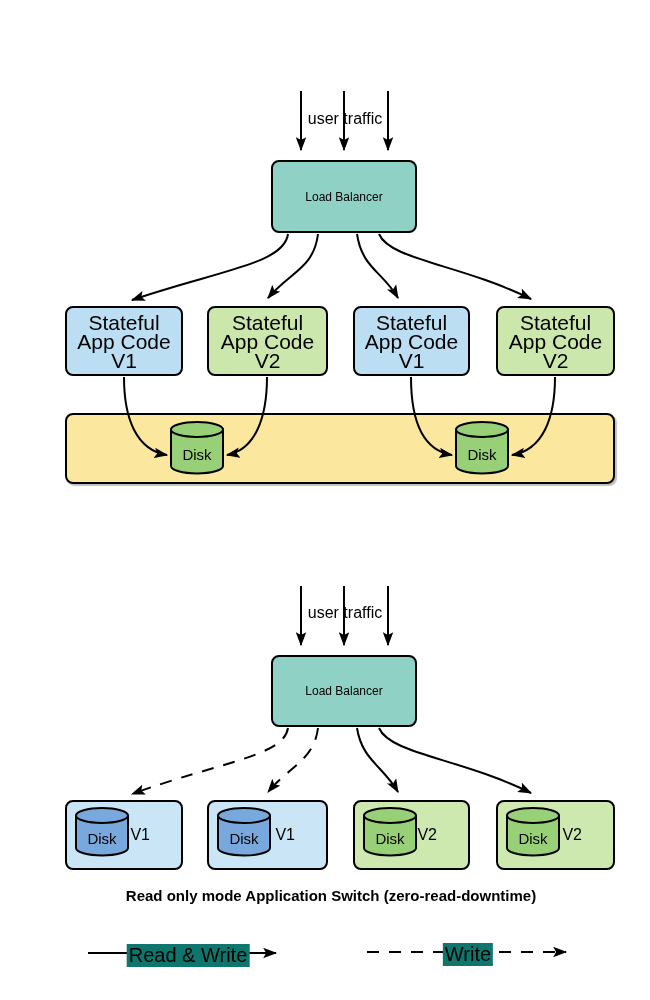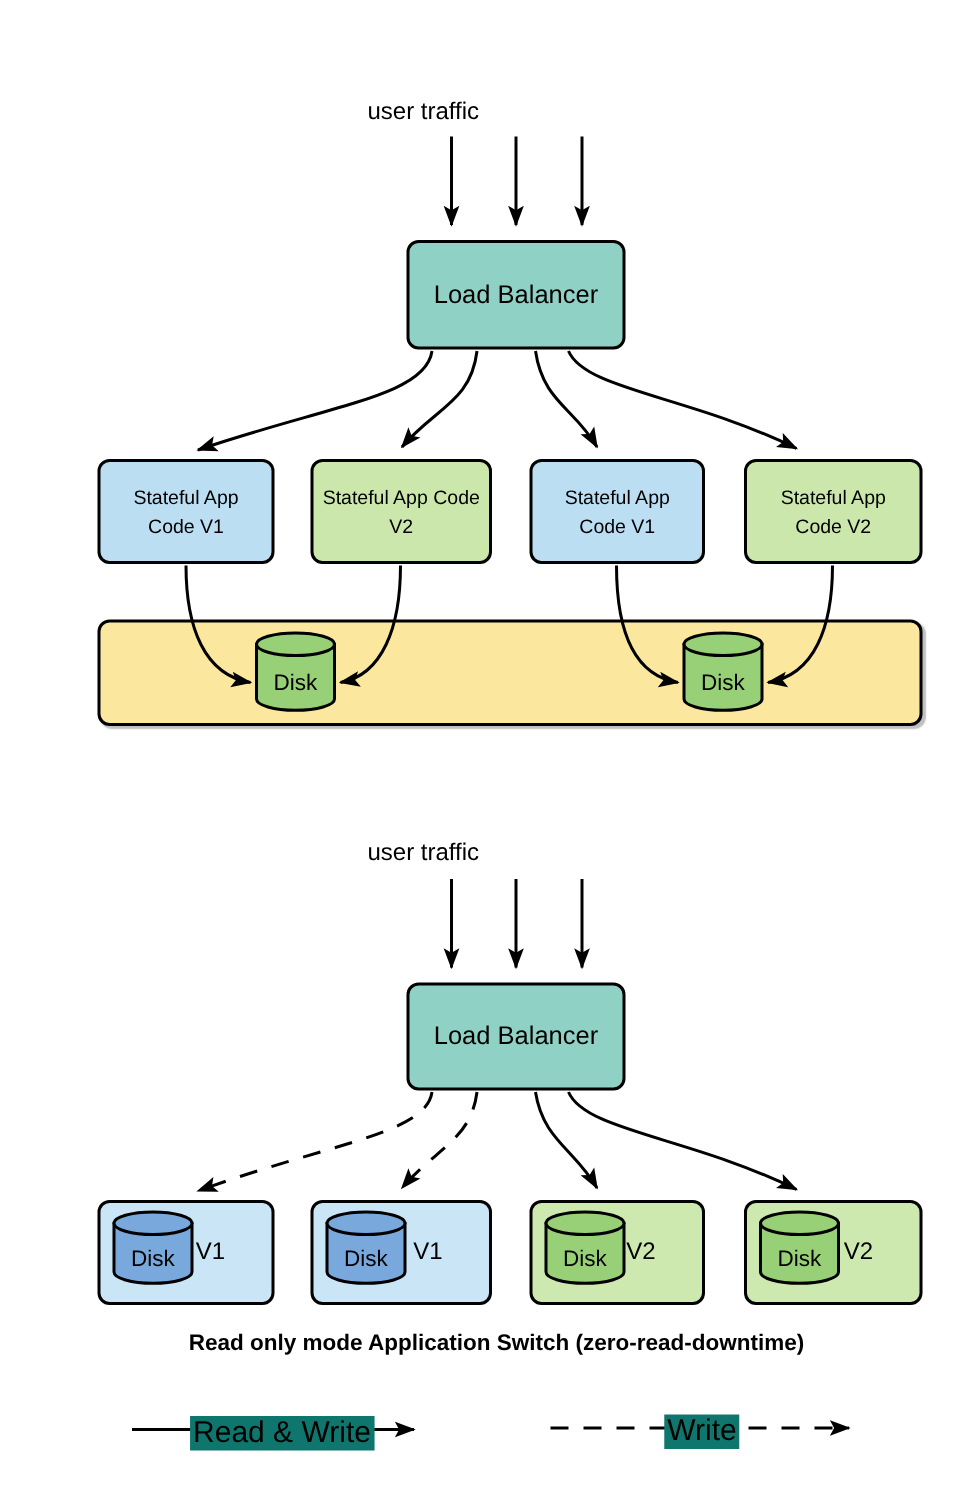--- a/index.html
+++ b/index.html
@@ -7,36 +7,37 @@
     position: relative;
     width: 650px;
     height: 1000px;
     background: #ffffff;
     font-family: "Liberation Sans", sans-serif;
     color: #000;
     overflow: hidden;
   }
   .label {
     position: absolute;
-    text-align: left;
+    text-align: center;
     font-size: 16px;
     line-height: 18px;
+    margin-top: 44px;
   }
   .node {
     position: absolute;
     box-sizing: border-box;
     border: 2px solid #000;
     border-radius: 8px;
     display: flex;
     align-items: center;
     justify-content: center;
     text-align: center;
   }
-  .lb { background: #90D1C6; font-size: 17px; }
-  .appbox { font-size: 13px; line-height: 19px; padding: 2px 6px; }
+  .lb { background: #90D1C6; font-size: 12px; }
+  .appbox { font-size: 21px; line-height: 19px; padding: 2px 6px; }
   .app-blue  { background: #BBDEF3; }
   .app-green { background: #CBE7AC; justify-content: center; }
   .band {
     position: absolute;
     box-sizing: border-box;
     left: 65px; top: 413px; width: 550px; height: 71px;
     background: #FCE79E;
     border: 2px solid #000;
     border-radius: 8px;
     box-shadow: 2px 2px 1px rgba(0,0,0,0.25);

